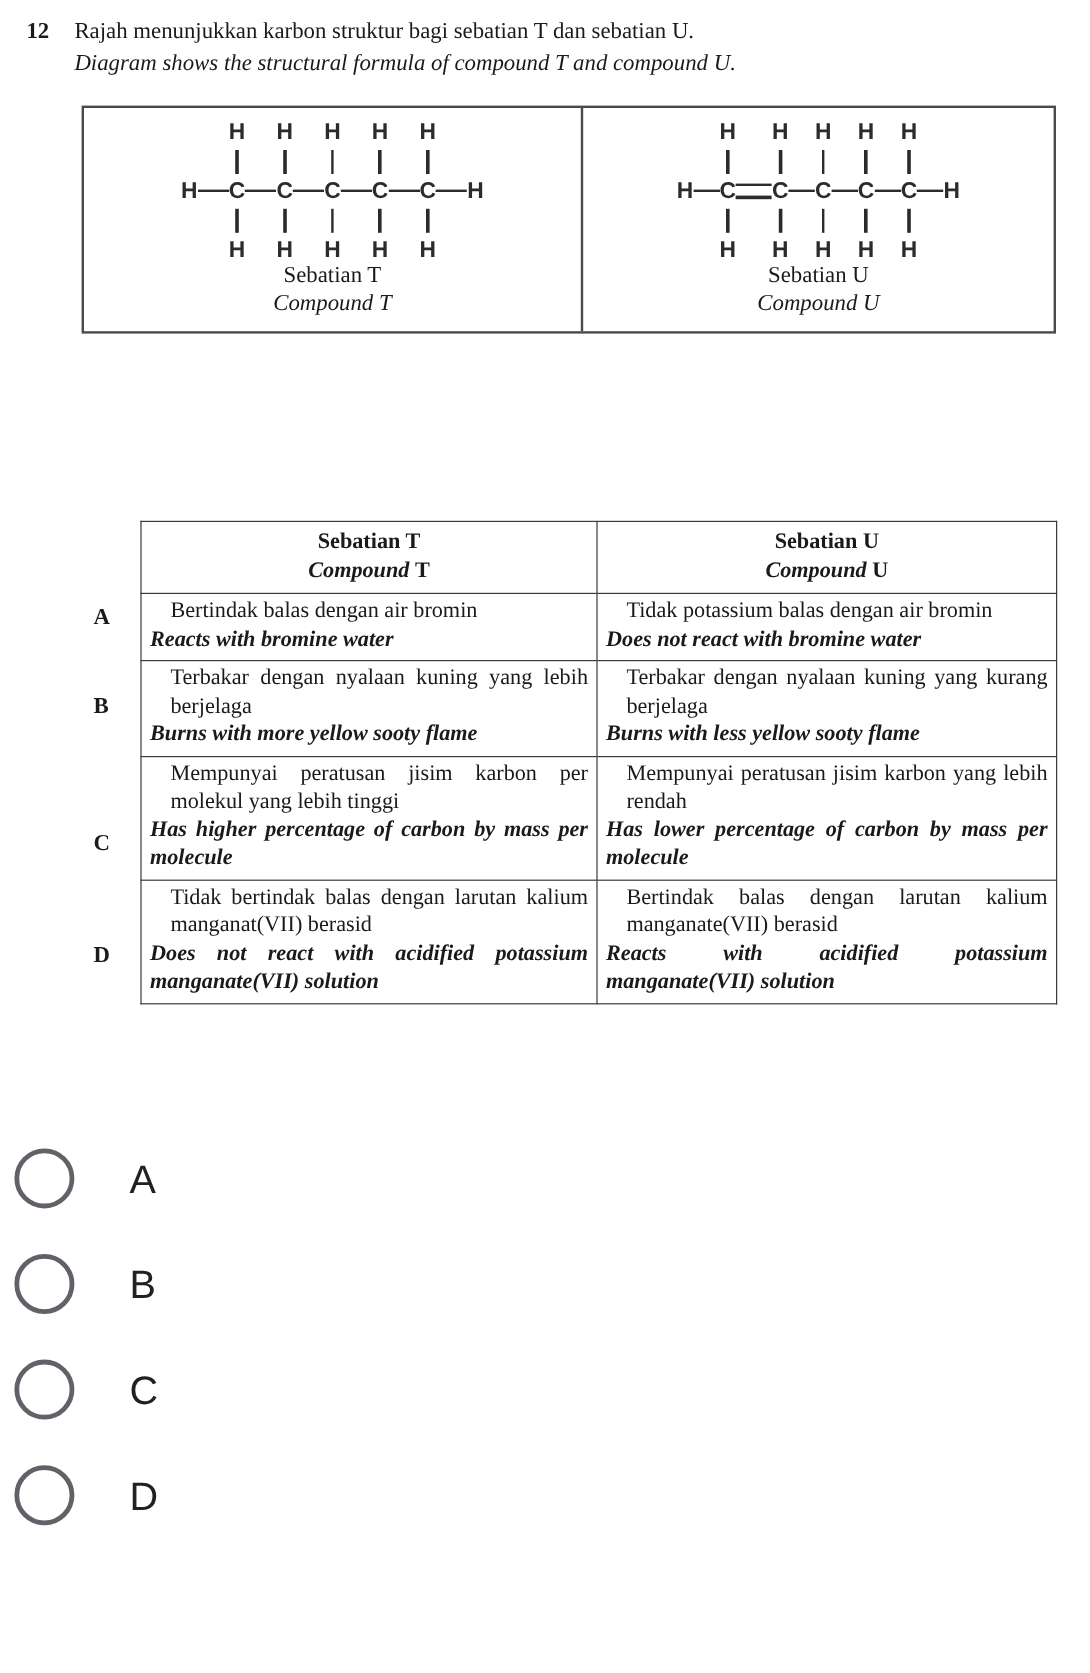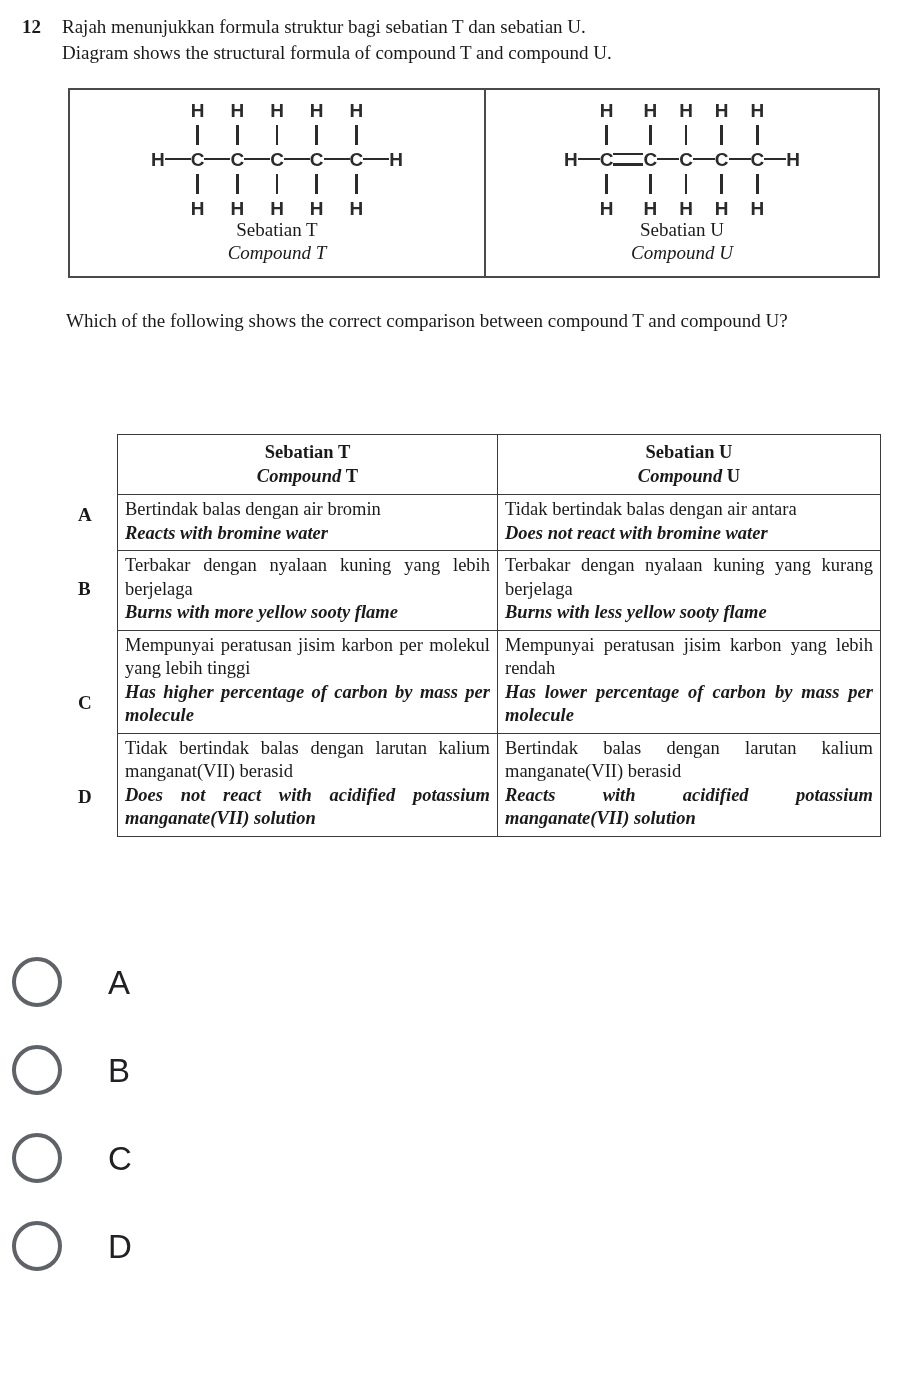--- a/index.html
+++ b/index.html
@@ -33,20 +33,21 @@
     line-height: 26px;
   }
   .qtext { flex: 1 1 auto; }
   .q-ms {
     font-size: 19px;
     line-height: 26px;
   }
   .q-en {
     font-size: 19px;
     line-height: 26px;
+    font-style: italic;
   }
 
   
   .diagram-box {
     position: absolute;
     left: 68px;
     top: 88px;
     width: 812px;
     height: 190px;
     border: 2px solid #4a4a4a;
@@ -170,21 +171,21 @@
   table.cmp col.c1 { width: 380px; }
   table.cmp col.c2 { width: 383px; }
   table.cmp th {
     text-align: center;
     font-weight: bold;
     padding-top: 6px;
     padding-bottom: 6px;
   }
   .th-en { font-style: italic; font-weight: bold; }
   .th-en .lbl { font-style: normal; }
-  .cell-ms { text-align: justify; }
+  .cell-ms { text-align: justify; margin-left: 17px; }
   .cell-en { text-align: justify; font-style: italic; font-weight: bold; }
 
   
   .choices {
     position: absolute;
     left: 0;
     top: 938px;
     width: 908px;
   }
   .choice {
@@ -210,21 +211,21 @@
     color: #202124;
     line-height: 1;
   }
 </style>
 </head>
 <body>
 
 <div class="qstem">
   <div class="qnum">12</div>
   <div class="qtext">
-    <div class="q-ms">Rajah menunjukkan formula struktur bagi sebatian T dan sebatian U.</div>
+    <div class="q-ms">Rajah menunjukkan karbon struktur bagi sebatian T dan sebatian U.</div>
     <div class="q-en">Diagram shows the structural formula of compound T and compound U.</div>
   </div>
 </div>
 
 <div class="diagram-box">
 
   <div class="diagram-cell left">
     <div class="struct">
       <span class="endH">
         <span class="atom">H</span>
@@ -382,21 +383,20 @@
         <span class="hbond short"></span>
         <span class="atom">H</span>
       </span>
     </div>
     <div class="cap-ms">Sebatian U</div>
     <div class="cap-en">Compound U</div>
   </div>
 </div>
 
 <div class="qbody">
-  <div class="q-en">Which of the following shows the correct comparison between compound T and compound U?</div>
 </div>
 
 <div class="opt-letters">
   <div class="opt-letter" style="top:70px">A</div>
   <div class="opt-letter" style="top:144px">B</div>
   <div class="opt-letter" style="top:258px">C</div>
   <div class="opt-letter" style="top:352px">D</div>
 </div>
 
 <table class="cmp">
@@ -420,21 +420,21 @@
       </th>
     </tr>
   </thead>
   <tbody>
     <tr>
       <td>
         <div class="cell-ms">Bertindak balas dengan air bromin</div>
         <div class="cell-en">Reacts with bromine water</div>
       </td>
       <td>
-        <div class="cell-ms">Tidak bertindak balas dengan air antara</div>
+        <div class="cell-ms">Tidak potassium balas dengan air bromin</div>
         <div class="cell-en">Does not react with bromine water</div>
       </td>
     </tr>
     <tr>
       <td>
         <div class="cell-ms">Terbakar dengan nyalaan kuning yang lebih berjelaga</div>
         <div class="cell-en">Burns with more yellow sooty flame</div>
       </td>
       <td>
         <div class="cell-ms">Terbakar dengan nyalaan kuning yang kurang berjelaga</div>

